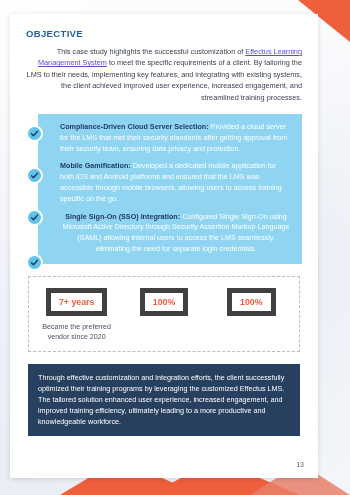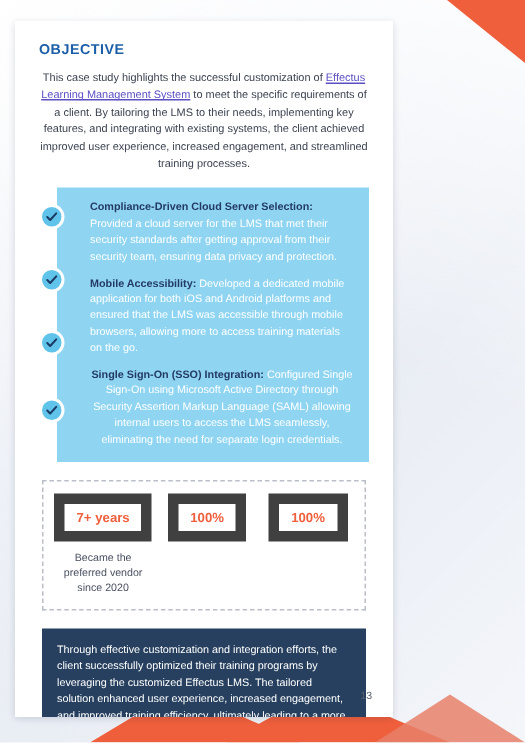--- a/index.html
+++ b/index.html
@@ -27,40 +27,40 @@
     border-top:42px solid #ef5f3c;
     border-left:52px solid transparent;
     z-index:2;
   }
   
   .bot-shapes{position:absolute;left:0;right:0;bottom:0;height:36px;z-index:1;}
 
   
   .sheet{
     position:absolute;
-    left:10px;top:14px;width:252px;height:464px;
+    left:10px;top:14px;width:308px;height:464px;
     background:#ffffff;
     box-shadow:0 1px 5px rgba(20,30,60,.16);
     z-index:3;
     overflow:hidden;
   }
   .pad{padding:14px 16px 0 16px;}
 
   h2.sec{
     margin:0 0 7px 0;
     font-size:9.5px;font-weight:bold;letter-spacing:.35px;
     color:#1b5fa8;
     text-transform:uppercase;
   }
 
   p.obj{
     margin:0 0 11px 0;
     font-size:7.3px;line-height:11.4px;
     color:#3b4251;
-    text-align:center;
+    text-align:right;
   }
   a.inline-link{
     color:#5b4fc4;text-decoration:underline;
   }
 
   
   .sol-wrap{position:relative;margin:0 0 0 12px;}
   .sol-panel{
     background:#8fd5f2;
     padding:8px 10px 9px 22px;
@@ -91,21 +91,21 @@
     position:relative;
     border:1px dashed #b9bec9;
     margin:12px 2px 0 2px;
     padding:14px 4px 9px 4px;
     display:flex;
   }
   .res-col{flex:1;text-align:center;padding:0 3px;}
   .res-badge{
     display:inline-block;
     background:#ffffff;
-    border:7px solid #404040;
+    border:5px solid #404040;
     color:#ef5f3c;
     font-weight:bold;
     font-size:8.8px;
     padding:4px 8px;
     margin-top:-21px;
     margin-bottom:6px;
     white-space:nowrap;
   }
   .res-desc{
     font-size:7.1px;line-height:10.2px;color:#4a5162;
@@ -146,21 +146,21 @@
     <p class="obj"><span>This case study highlights the successful customization of </span><a class="inline-link" href="#">Effectus Learning Management System</a><span> to meet the specific requirements of a client. By tailoring the LMS to their needs, implementing key features, and integrating with existing systems, the client achieved improved user experience, increased engagement, and streamlined training processes.</span></p>
 
 
     <div class="sol-wrap">
       <div class="sol-panel">
 
         <div class="sol-item">
           <p><b>Compliance-Driven Cloud Server Selection:</b><span> Provided a cloud server for the LMS that met their security standards after getting approval from their security team, ensuring data privacy and protection.</span></p>
         </div>
         <div class="sol-item">
-          <p><b>Mobile Accessibility:</b><span> Developed a dedicated mobile application for both iOS and Android platforms and ensured that the LMS was accessible through mobile browsers, allowing more to access training materials on the go.</span></p>
+          <p><b>Mobile Gamification:</b><span> Developed a dedicated mobile application for both iOS and Android platforms and ensured that the LMS was accessible through mobile browsers, allowing users to access training specific on the go.</span></p>
         </div>
         <div class="sol-item">
           <p><b>Single Sign-On (SSO) Integration:</b><span> Configured Single Sign-On using Microsoft Active Directory through Security Assertion Markup Language (SAML) allowing internal users to access the LMS seamlessly, eliminating the need for separate login credentials.</span></p>
         </div>
 
       </div>
 
       <div class="checks">
         <span class="chk" style="top:11px">
           <svg width="9" height="9" viewBox="0 0 12 12">

